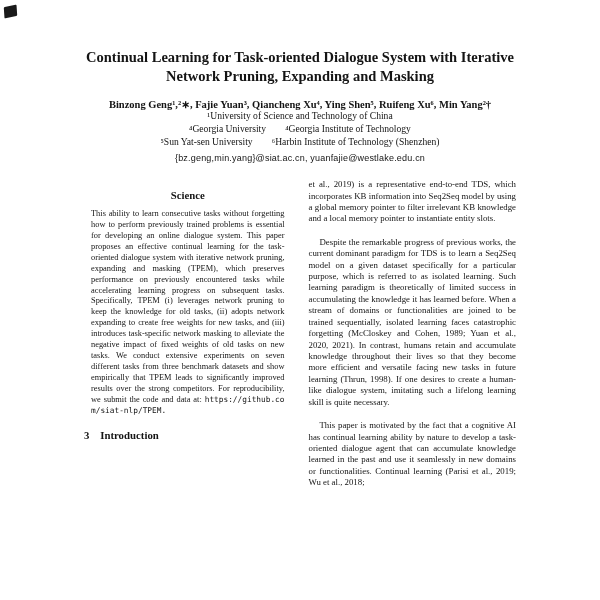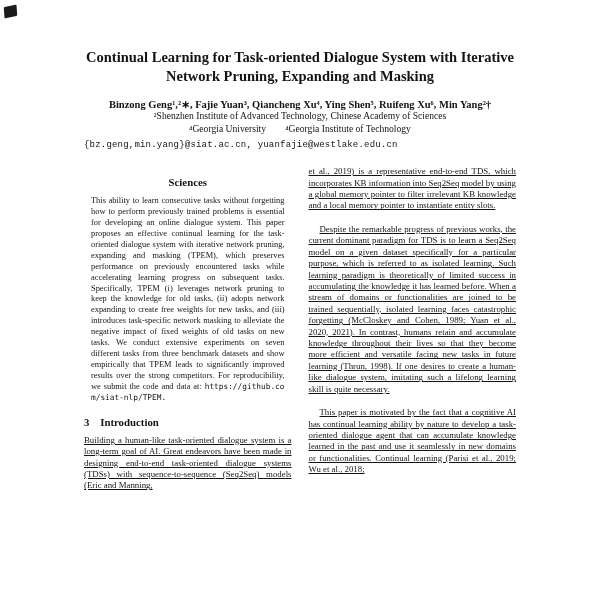--- a/index.html
+++ b/index.html
@@ -42,22 +42,22 @@
     font-weight: bold;
     font-size: 10.5px;
   }
   .affiliations {
     text-align: center;
     font-size: 9.6px;
     line-height: 1.35;
   }
   .affil-line { display: block; }
   .emails {
-    text-align: left;
-    font-family: Liberation Mono, monospace;
+    text-align: center;
+    font-family: Liberation Sans, sans-serif;
     font-size: 9px;
     line-height: 1.4;
     margin-top: 3px;
     letter-spacing: 0.2px;
   }
   .email-line { display: block; white-space: nowrap; }
   .columns {
     display: flex;
     gap: 17px;
     margin-top: 15px;
@@ -88,54 +88,53 @@
   .section-heading {
     font-weight: bold;
     font-size: 10.8px;
     margin: 12px 0 7px 0;
   }
   .body-text {
     font-size: 8.8px;
     line-height: 1.3;
     text-align: justify;
     margin: 0 0 1px 0;
-    text-decoration: underline;
   }
   .indented { text-indent: 11px; margin-top: 12px; }
 </style>
 </head>
 <body>
 
 <div class="page">
 
   <div class="corner-mark"></div>
 
   <div class="title">Continual Learning for Task-oriented Dialogue System with Iterative Network Pruning, Expanding and Masking</div>
 
   <div class="authors">Binzong Geng¹,²∗, Fajie Yuan³, Qiancheng Xu⁴, Ying Shen⁵, Ruifeng Xu⁶, Min Yang²†</div>
 
   <div class="affiliations">
-    <span class="affil-line">²Shenzhen Institute of Advanced Technology, Chinese Academy of Sciences</span>
+    <span class="affil-line">¹University of Science and Technology of China</span>
     <span class="affil-line">⁴Georgia University  ⁴Georgia Institute of Technology</span>
+    <span class="affil-line">⁵Sun Yat-sen University  ⁶Harbin Institute of Technology (Shenzhen)</span>
   </div>
 
   <div class="emails">
     <span class="email-line">{bz.geng,min.yang}@siat.ac.cn, yuanfajie@westlake.edu.cn</span>
   </div>
 
   <div class="columns">
 
     <div class="col">
-      <div class="abstract-heading">Sciences</div>
+      <div class="abstract-heading">Science</div>
       <div class="abstract-text">
         <span>This ability to learn consecutive tasks without forgetting how to perform previously trained problems is essential for developing an online dialogue system. This paper proposes an effective continual learning for the task-oriented dialogue system with iterative network pruning, expanding and masking (TPEM), which preserves performance on previously encountered tasks while accelerating learning progress on subsequent tasks. Specifically, TPEM (i) leverages network pruning to keep the knowledge for old tasks, (ii) adopts network expanding to create free weights for new tasks, and (iii) introduces task-specific network masking to alleviate the negative impact of fixed weights of old tasks on new tasks. We conduct extensive experiments on seven different tasks from three benchmark datasets and show empirically that TPEM leads to significantly improved results over the strong competitors. For reproducibility, we submit the code and data at:</span>
         <a href="#" class="mono-link">https://github.com/siat-nlp/TPEM.</a>
       </div>
       <div class="section-heading">3 Introduction</div>
-      <p class="body-text">Building a human-like task-oriented dialogue system is a long-term goal of AI. Great endeavors have been made in designing end-to-end task-oriented dialogue systems (TDSs) with sequence-to-sequence (Seq2Seq) models (Eric and Manning,</p>
     </div>
 
     <div class="col">
       <p class="body-text">et al., 2019) is a representative end-to-end TDS, which incorporates KB information into Seq2Seq model by using a global memory pointer to filter irrelevant KB knowledge and a local memory pointer to instantiate entity slots.</p>
       <p class="body-text indented">Despite the remarkable progress of previous works, the current dominant paradigm for TDS is to learn a Seq2Seq model on a given dataset specifically for a particular purpose, which is referred to as isolated learning. Such learning paradigm is theoretically of limited success in accumulating the knowledge it has learned before. When a stream of domains or functionalities are joined to be trained sequentially, isolated learning faces catastrophic forgetting (McCloskey and Cohen, 1989; Yuan et al., 2020, 2021). In contrast, humans retain and accumulate knowledge throughout their lives so that they become more efficient and versatile facing new tasks in future learning (Thrun, 1998). If one desires to create a human-like dialogue system, imitating such a lifelong learning skill is quite necessary.</p>
       <p class="body-text indented">This paper is motivated by the fact that a cognitive AI has continual learning ability by nature to develop a task-oriented dialogue agent that can accumulate knowledge learned in the past and use it seamlessly in new domains or functionalities. Continual learning (Parisi et al., 2019; Wu et al., 2018;</p>
     </div>
 
   </div>
 

